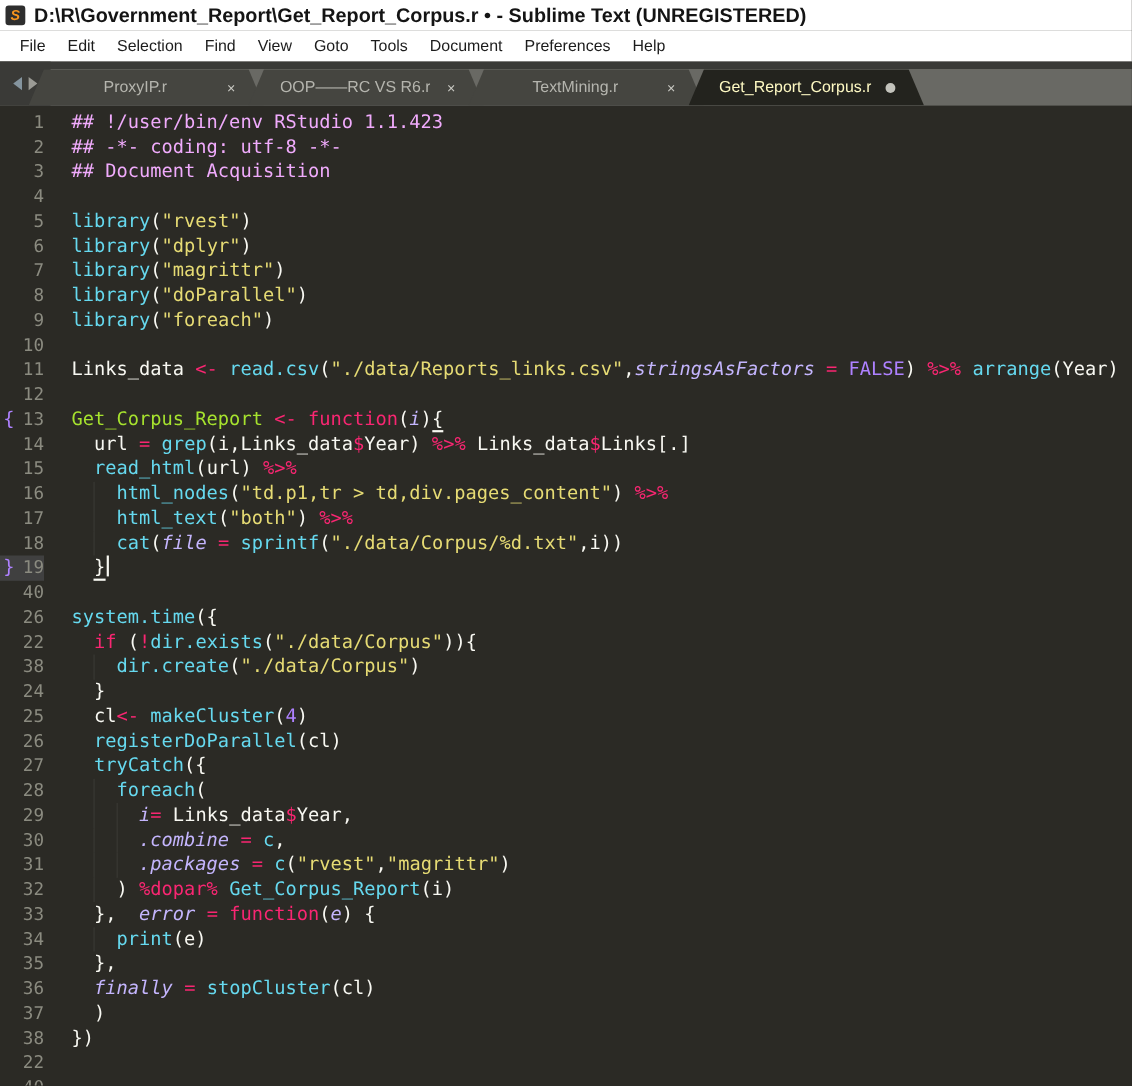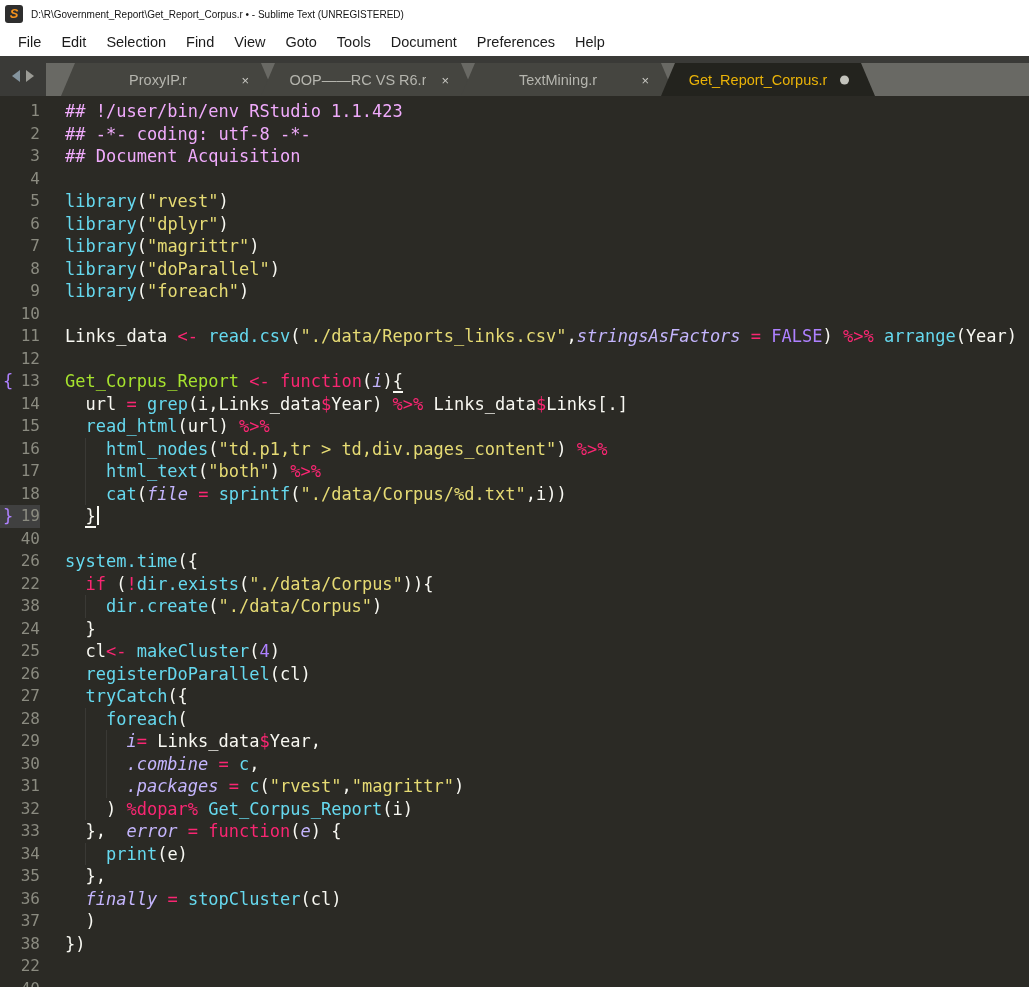--- a/index.html
+++ b/index.html
@@ -4,44 +4,44 @@
 <style>
   * { margin:0; padding:0; box-sizing:border-box; }
   html,body { width:1029px; height:987px; overflow:hidden; background:#2b2a25; }
   body { font-family:"Liberation Sans", sans-serif; }
 
   
   .titlebar { height:28px; background:#ffffff; display:flex; align-items:center; padding-left:5px; }
   .app-icon { width:18px; height:18px; border-radius:3px; background:#2e2e2e; color:#f7941d;
               font-weight:bold; font-size:13px; line-height:18px; text-align:center;
               font-style:italic; flex:0 0 18px; }
-  .title-text { margin-left:8px; font-size:10px; color:#141414; white-space:nowrap; }
+  .title-text { margin-left:8px; font-size:18px; color:#141414; white-space:nowrap;font-weight:bold; }
 
   
   .menubar { height:28px; background:#ffffff; display:flex; align-items:center; padding-left:8px; }
   .menu-item { font-size:14.5px; color:#1c1c1c; padding:3px 10px; cursor:default; }
 
   
   .tabbar { height:40px; position:relative;
             background:linear-gradient(180deg,#3a3a37 0,#3a3a37 7px,#696964 7px,#696964 100%);
-            display:flex; align-items:flex-end; padding-left:68px; }
+            display:flex; align-items:flex-end; padding-left:33px; }
   .tabnav { position:absolute; left:0; top:0; bottom:0; width:46px; background:#3a3a37;
             display:flex; align-items:center; justify-content:center; gap:6px; }
   .arr { width:0; height:0; border-top:6px solid transparent; border-bottom:6px solid transparent; }
   .arr-left  { border-right:8px solid #84949e; }
   .arr-right { border-left:8px solid #9b9b95; }
   .tab { height:33px; width:214px; margin:0 -7px; position:relative;
          clip-path:polygon(14px 0, calc(100% - 14px) 0, 100% 100%, 0 100%);
          background:#454540; display:flex; align-items:center; justify-content:center; }
   .tab-label { font-size:14.5px; color:#b5b5ae; max-width:140px; overflow:hidden;
                white-space:nowrap; transform:translateX(-10px); }
   .tab-close { position:absolute; right:26px; top:50%; transform:translateY(-50%);
                font-size:13px; color:#c9c9c3; }
   .tab.active { background:#23231e; z-index:2; }
-  .tab.active .tab-label { color:#eab308; }
+  .tab.active .tab-label { color:#fef9c3; }
   .tab .dot { width:9px; height:9px; border-radius:50%; background:#c3c3bc; display:inline-block; }
 
   
   .editor { height:891px; background:#2b2a25; padding-top:4px; overflow:hidden;
             font-family:"DejaVu Sans Mono", monospace; font-size:17px; }
   .line { height:22.5px; line-height:22.5px; display:flex; position:relative; white-space:pre; }
   .brace-marker { position:absolute; left:3px; top:0; color:#ae81ff; }
   .lnum { flex:0 0 40px; text-align:right; color:#8b8b80; font-size:16px; }
   .line.cur .lnum { background:#404040; }
   .code { flex:1; padding-left:25px; position:relative; color:#f8f8f2; }

